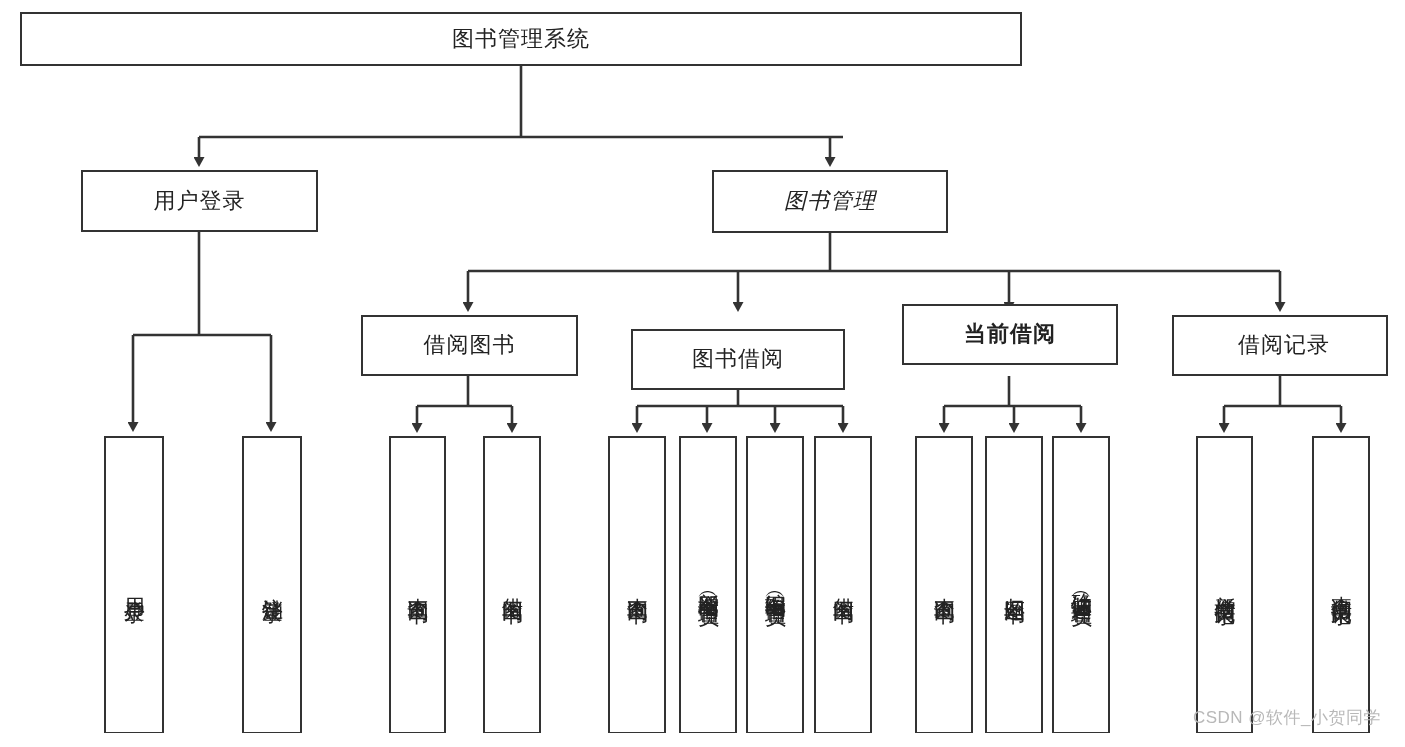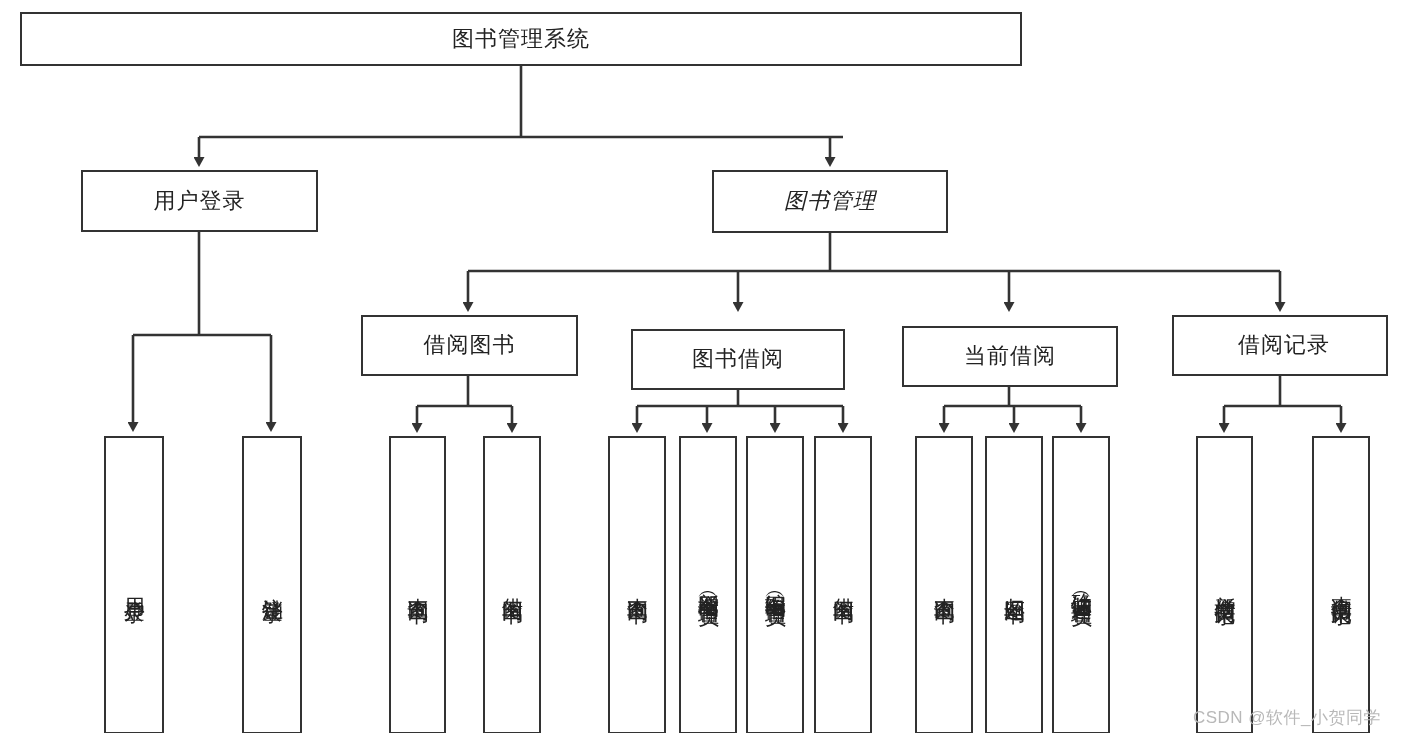--- a/index.html
+++ b/index.html
@@ -132,21 +132,21 @@
   <div class="node node-h" style="left:712px; top:170px; width:236px; height:63px;font-style:italic;">
     <span>图书管理</span>
   </div>
 
   <div class="node node-h" style="left:361px; top:315px; width:217px; height:61px;">
     <span>借阅图书</span>
   </div>
   <div class="node node-h" style="left:631px; top:329px; width:214px; height:61px;">
     <span>图书借阅</span>
   </div>
-  <div class="node node-h" style="left:902px; top:326px; width:216px; height:61px;">
+  <div class="node node-h" style="left:902px; top:304px; width:216px; height:61px;font-weight:bold;">
     <span>当前借阅</span>
   </div>
   <div class="node node-h" style="left:1172px; top:315px; width:216px; height:61px;padding-left:8px;">
     <span>借阅记录</span>
   </div>
 
   <div class="node node-v" style="left:104px; top:436px; width:60px; height:298px;">
     <span class="vtext">用户登录</span>
   </div>
   <div class="node node-v" style="left:242px; top:436px; width:60px; height:298px;">

